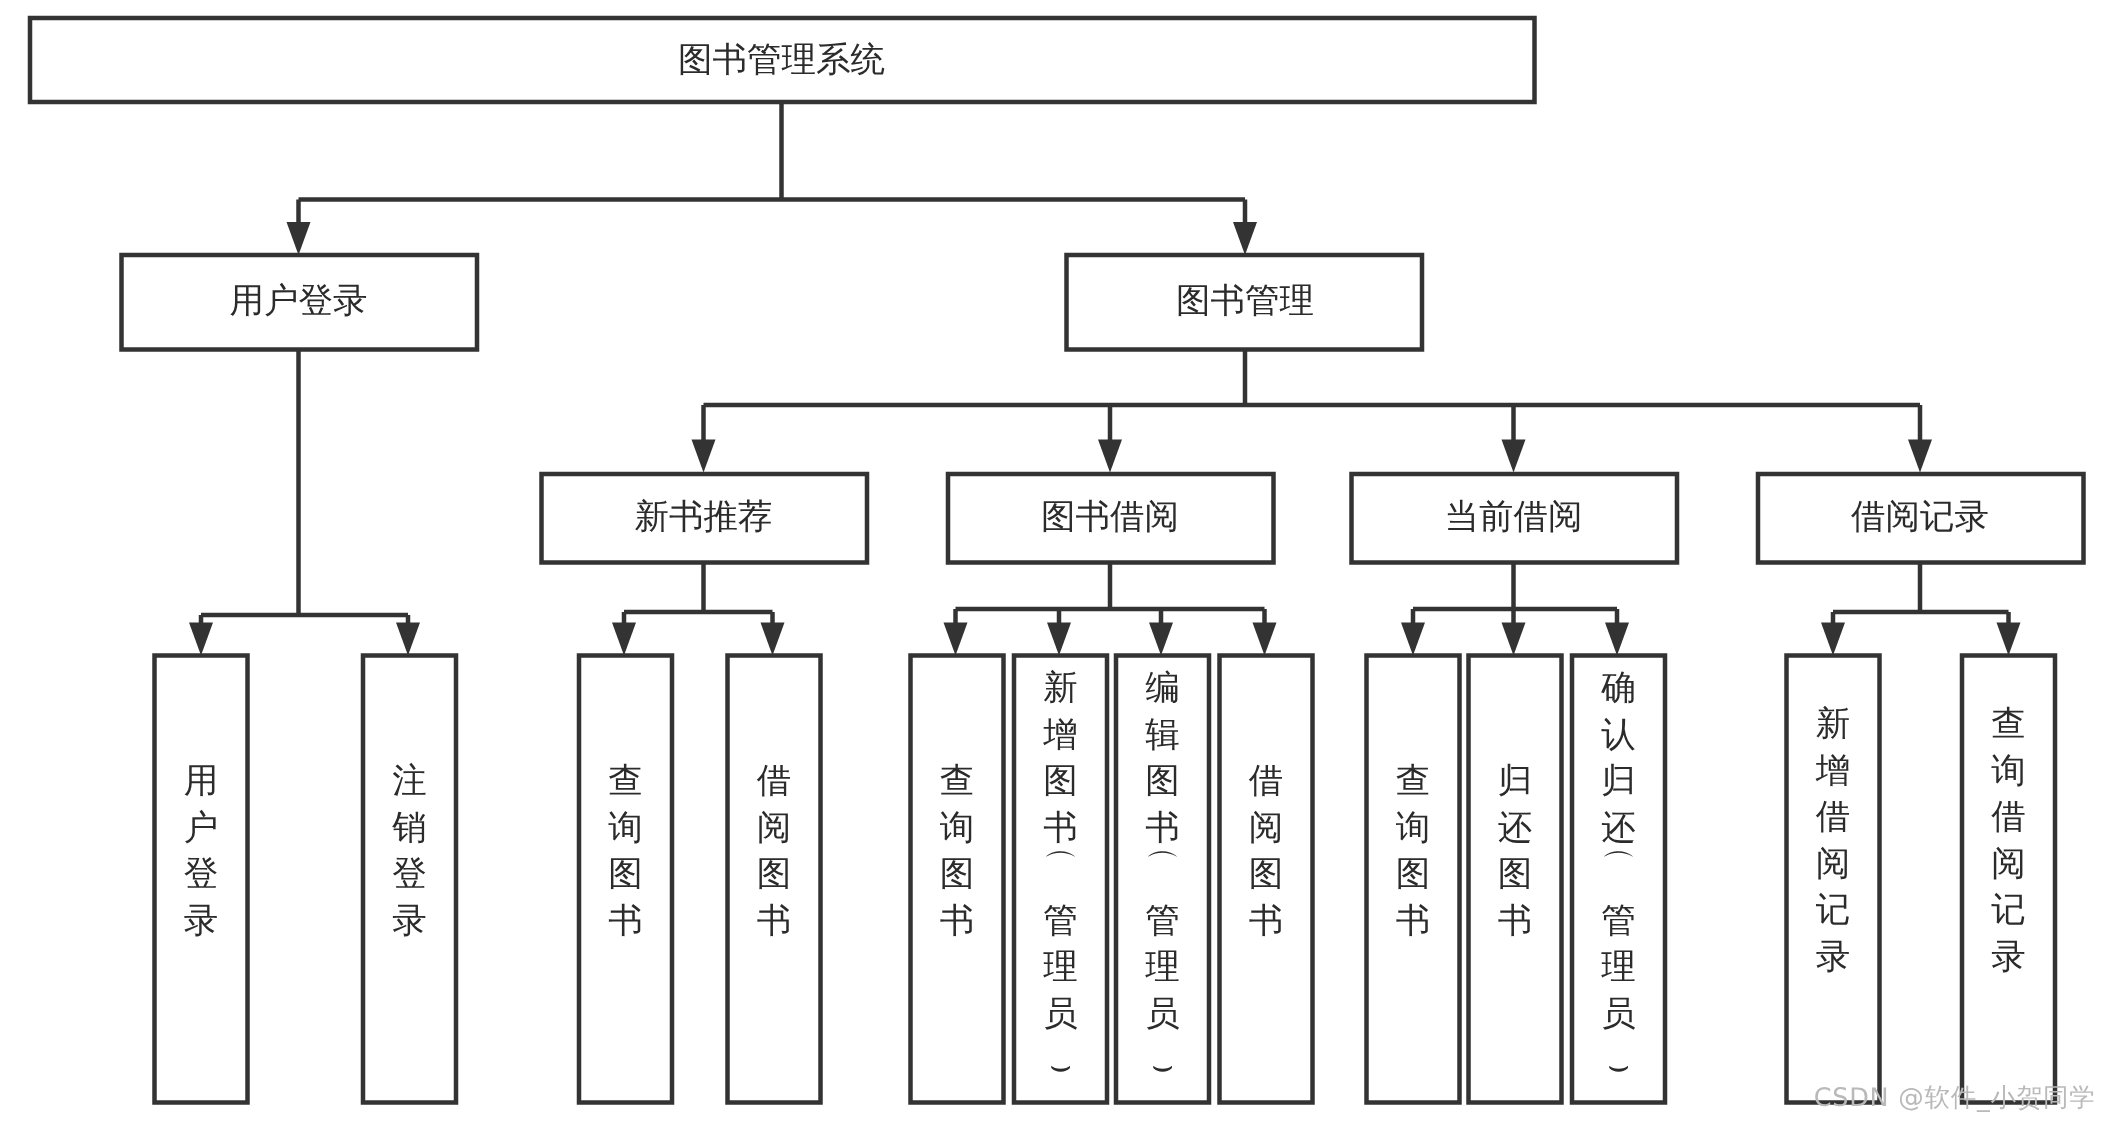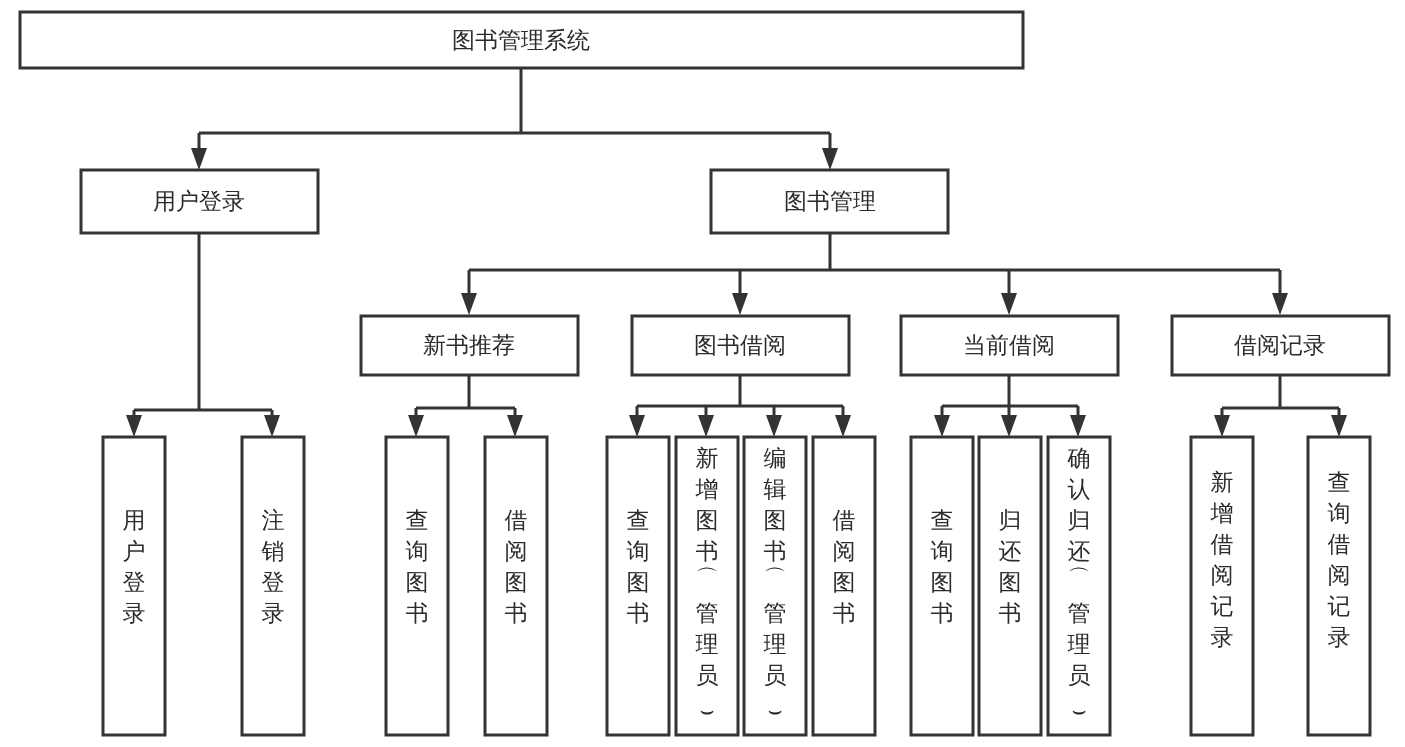--- a/index.html
+++ b/index.html
@@ -229,14 +229,15 @@
       <text class="node-label-v" x="1222" y="490"><tspan x="1222" y="490">新</tspan><tspan x="1222" y="521">增</tspan><tspan x="1222" y="552">借</tspan><tspan x="1222" y="583">阅</tspan><tspan x="1222" y="614">记</tspan><tspan x="1222" y="645">录</tspan></text>
     </g>
 
     <g>
       <rect class="node-box" x="1308" y="437" width="62" height="298"></rect>
       <text class="node-label-v" x="1339" y="490"><tspan x="1339" y="490">查</tspan><tspan x="1339" y="521">询</tspan><tspan x="1339" y="552">借</tspan><tspan x="1339" y="583">阅</tspan><tspan x="1339" y="614">记</tspan><tspan x="1339" y="645">录</tspan></text>
     </g>
 
   </svg>
 
+  <div class="watermark">CSDN @软件_小贺同学</div>
 
 </div>
 
 </body></html>

